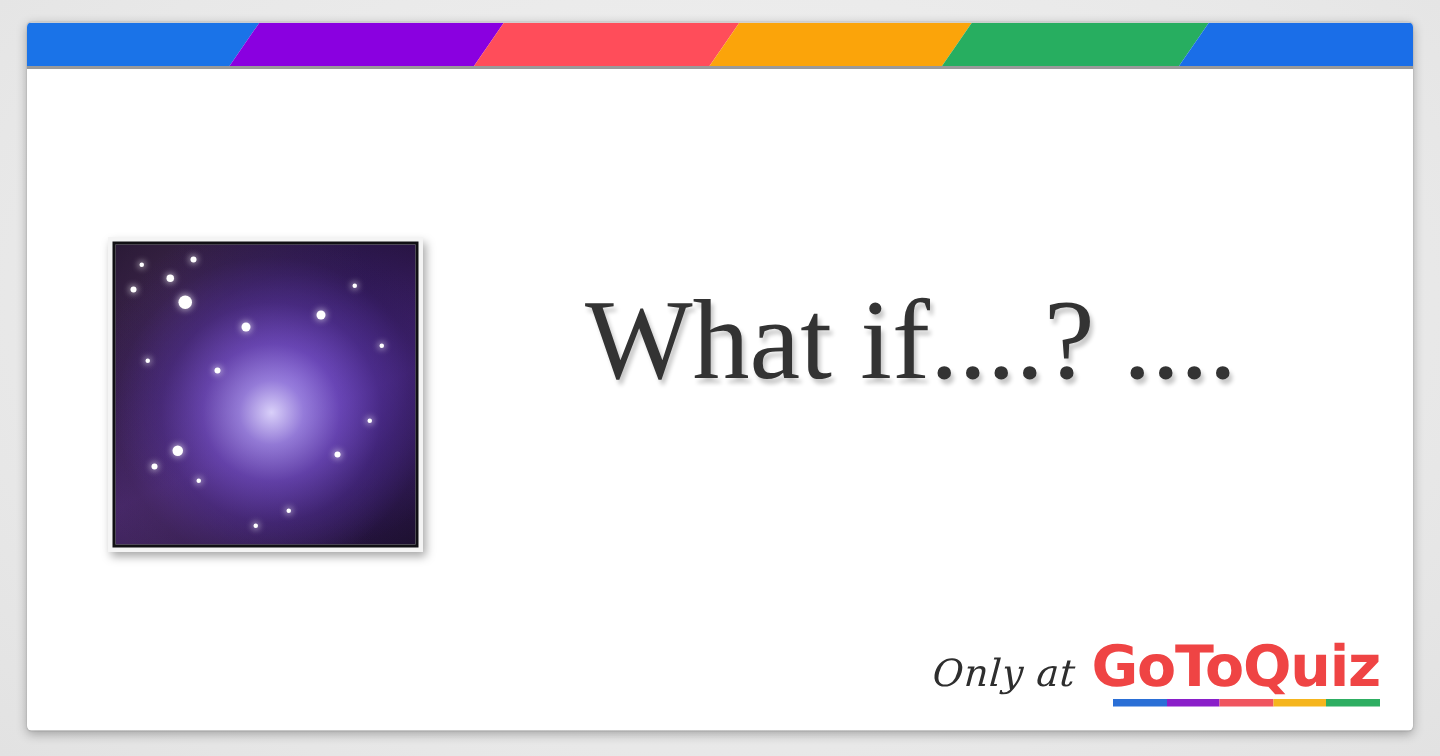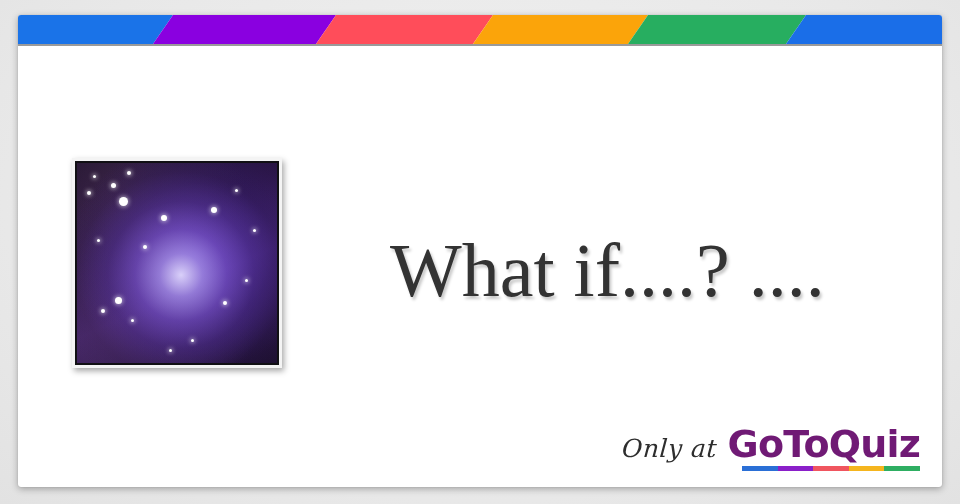--- a/index.html
+++ b/index.html
@@ -93,21 +93,20 @@
     left: 372px;
     top: 174px;
     width: 520px;
     font-family: "Liberation Serif", "DejaVu Serif", serif;
     font-size: 76px;
     line-height: 1.0;
     color: #333333;
     letter-spacing: 0px;
     text-shadow: 2px 3px 3px rgba(0,0,0,0.22);
     white-space: nowrap;
-    margin-top: 43px;
   }
 
   
   #logo {
     position: absolute;
     right: 22px;
     bottom: 16px;
     display: flex;
     flex-direction: column;
     align-items: flex-end;
@@ -122,21 +121,21 @@
     font-size: 25px;
     color: #2e2e2e;
     margin-right: 10px;
     letter-spacing: 0.5px;
     transform: skewX(-4deg);
   }
   #brand {
     font-family: "DejaVu Sans", "Liberation Sans", sans-serif;
     font-weight: bold;
     font-size: 38px;
-    color: #701a75;
+    color: #ef4444;
     letter-spacing: -0.8px;
     line-height: 0.95;
   }
   #logo-underline {
     display: flex;
     width: 178px;
     height: 5px;
     margin-top: 3px;
   }
   #logo-underline > span { flex: 1 1 0; height: 100%; }

